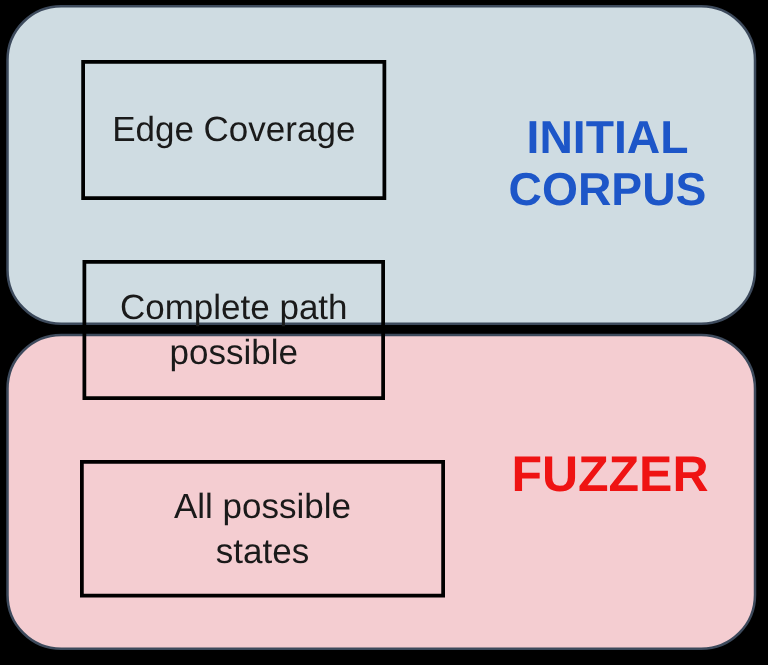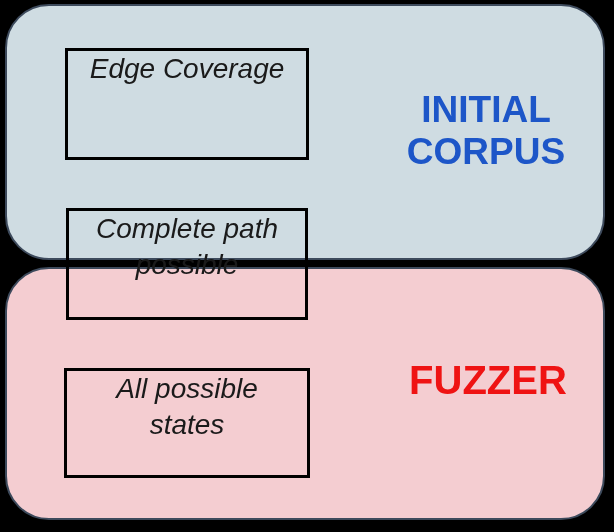--- a/index.html
+++ b/index.html
@@ -58,45 +58,45 @@
     color: #EF1313;
   }
   .dbox {
     position: absolute;
     box-sizing: border-box;
     border: 3px solid #000000;
     background: transparent;
     display: flex;
     flex-direction: column;
     align-items: center;
+    justify-content: center;
     text-align: center;
     font-size: 28px;
     line-height: 36px;
     color: #1A1A1A;
-    font-style: italic;
   }
   .dbox span {
     display: block;
   }
   #box-edge-coverage {
     left: 65px;
     top: 48px;
     width: 244px;
     height: 112px;
   }
   #box-complete-path {
     left: 66px;
     top: 208px;
     width: 242px;
     height: 112px;
   }
   #box-all-states {
     left: 64px;
     top: 368px;
-    width: 246px;
+    width: 292px;
     height: 110px;
   }
 </style>
 </head>
 <body>
 
 <div class="stage">
 
   <div class="region region-corpus"></div>
 

